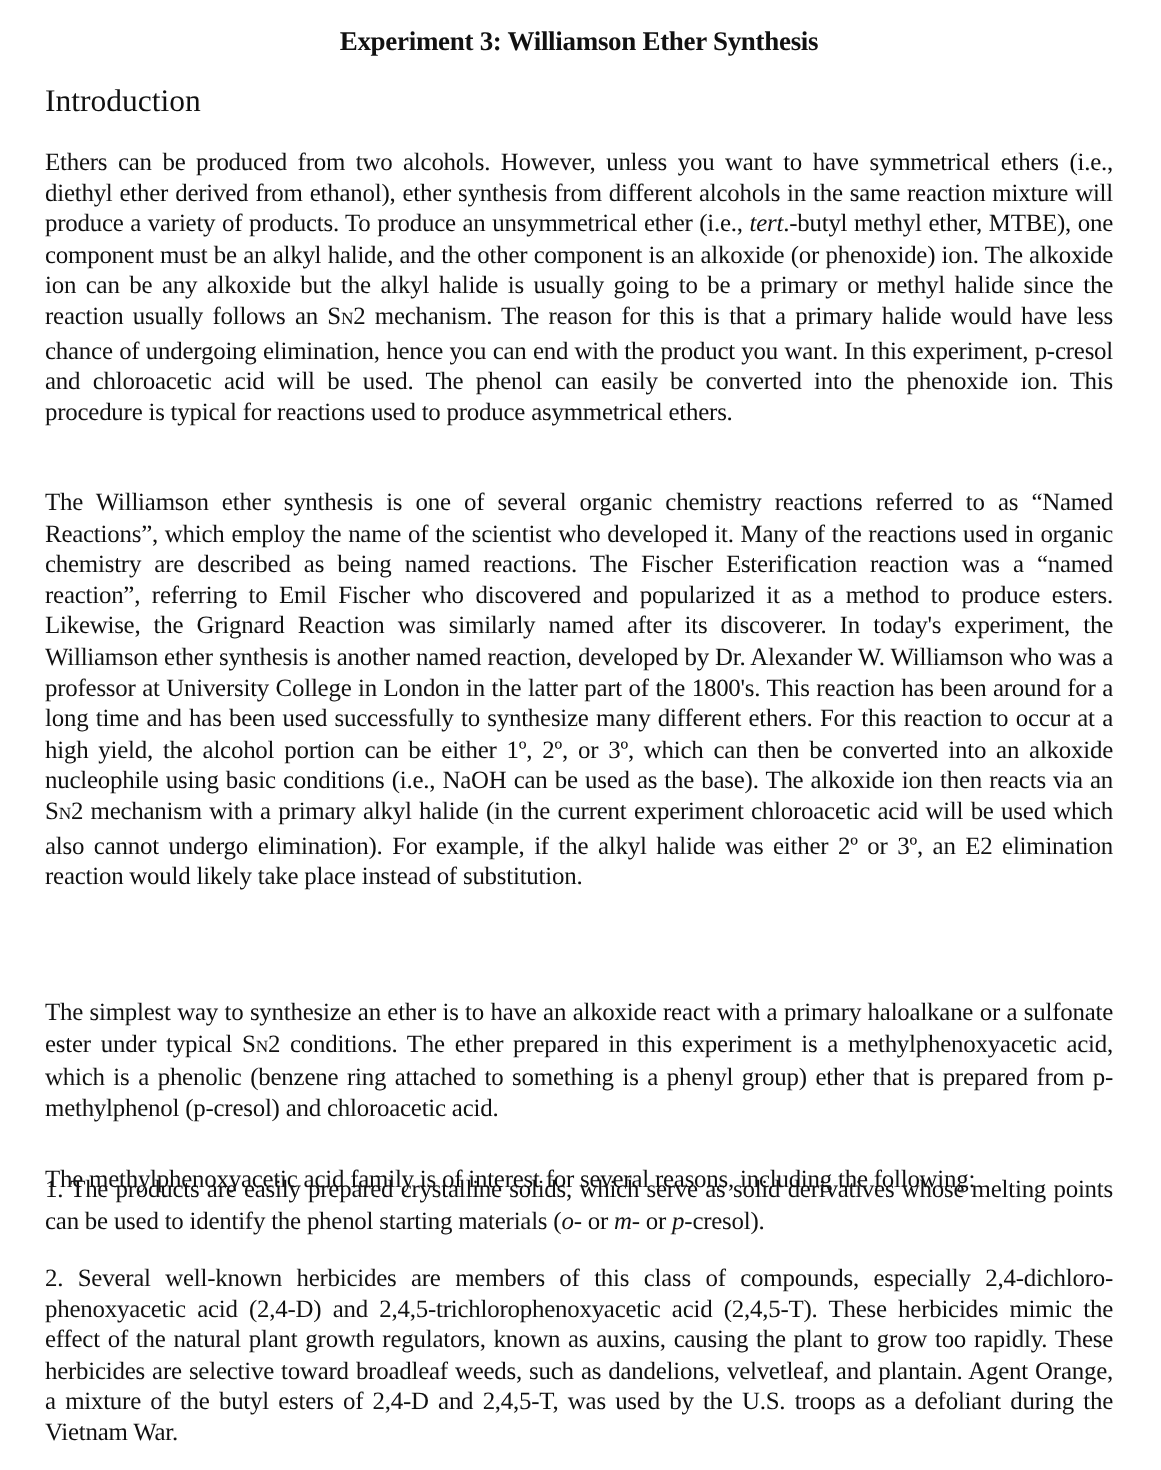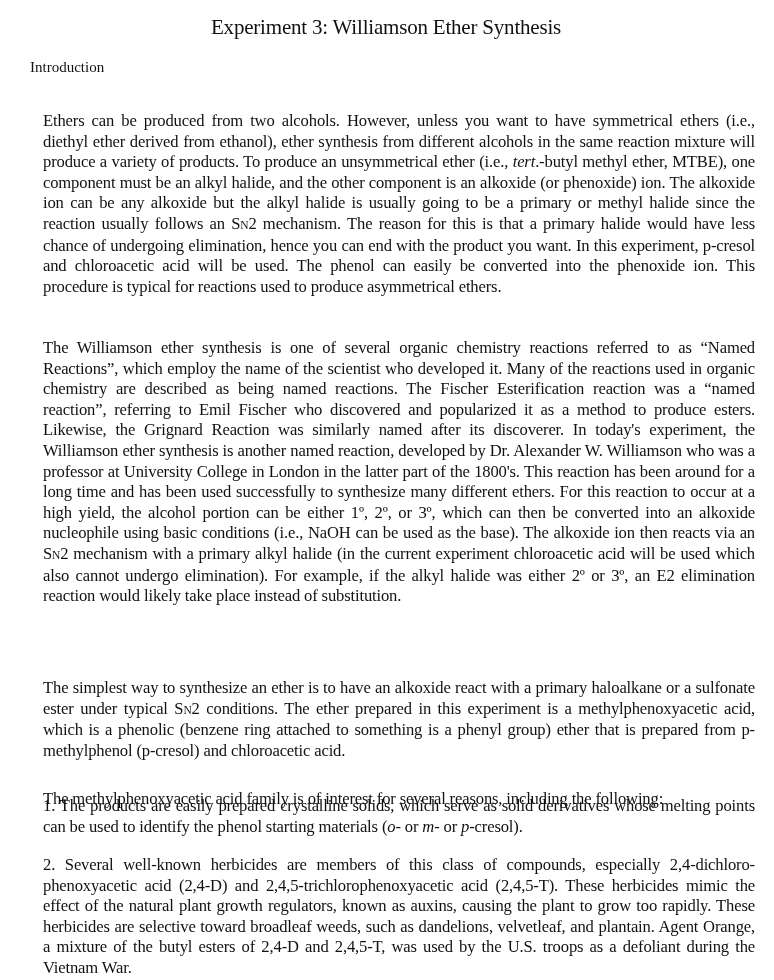--- a/index.html
+++ b/index.html
@@ -20,41 +20,41 @@
       left: 30px;
       top: 0;
       width: 712px;
     }
     .title {
       position: absolute;
       top: 16px;
       left: 0;
       width: 712px;
       text-align: center;
-      font-weight: normal;
-      font-size: 21px;
+      font-weight: bold;
+      font-size: 18px;
       line-height: 22px;
       letter-spacing: -0.2px;
     }
     .section-heading {
       position: absolute;
       top: 56px;
       left: 0;
-      font-size: 15px;
+      font-size: 21px;
       line-height: 22px;
     }
     .para {
       position: absolute;
       left: 0;
       width: 712px;
       font-size: 16.6px;
       line-height: 20.6px;
       text-align: justify;
       letter-spacing: -0.15px;
-      margin: 13px;
+      margin: 0;
     }
     .p1 { top: 98px; }
     .p2 { top: 325px; }
     .p3 { top: 665px; }
     .p4 { top: 776px; }
     .p5 { top: 783px; }
     .p6 { top: 842px; }
     .sc { font-size: 11.5px; }
     i { font-style: italic; }
   </style>

